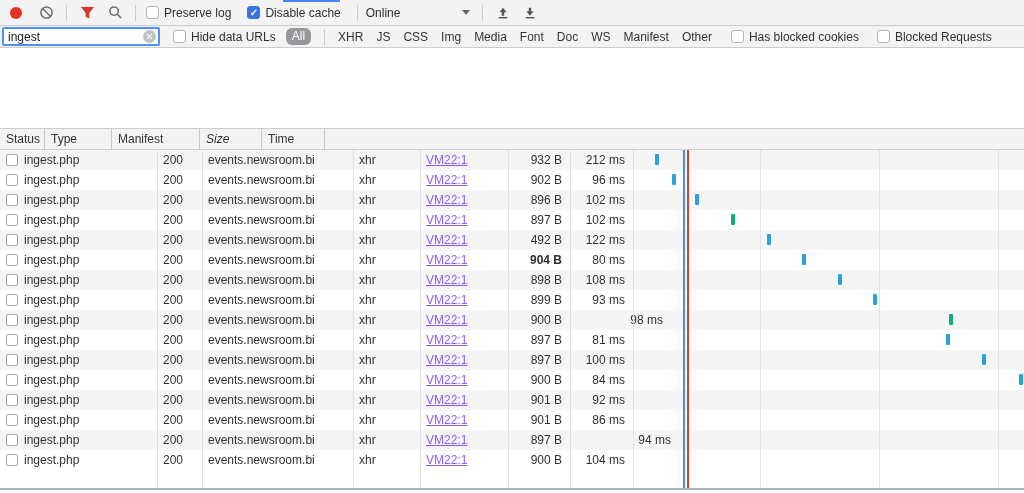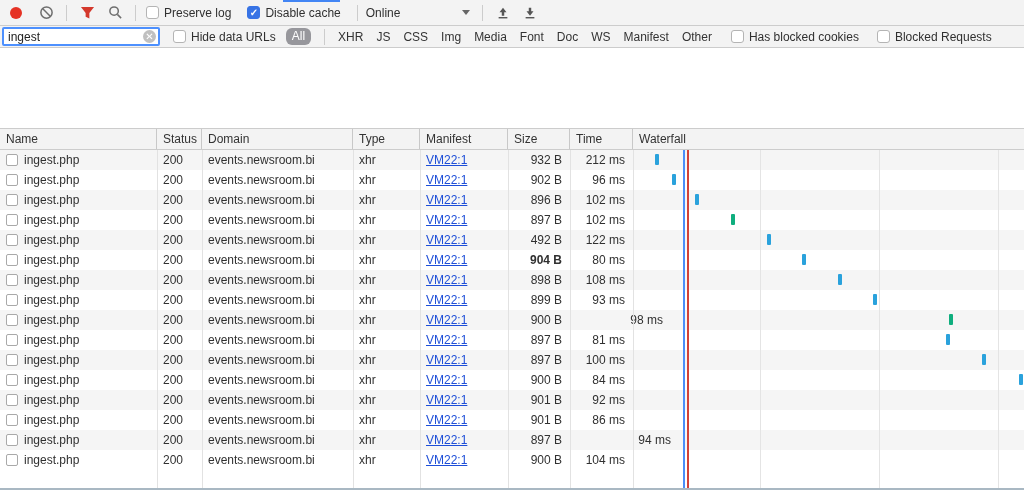--- a/index.html
+++ b/index.html
@@ -41,21 +41,21 @@
   .hcell { height:100%; border-right:1px solid #c8c8c8; padding:3px 0 0 6px; color:#333; flex:none; }
   .hcell.flex1 { flex:1; border-right:none; }
 
   #table-body { position:absolute; top:150px; left:0; width:1024px; height:338px; background:#fff; }
   .row { position:relative; display:flex; width:1024px; height:20px; line-height:20px; }
   .row.odd { background:#f5f5f5; }
   .cell { height:20px; flex:none; overflow:hidden; white-space:nowrap; padding-left:6px; }
   .cell.num { text-align:right; padding-right:8px; padding-left:0; }
   .name-cell { display:flex; align-items:center; gap:6px; }
   .file-icon { width:12px; height:12px; border:1px solid #a9a9a9; border-radius:2px; background:#fff; flex:none; }
-  .init-link { text-decoration:underline; color:#1d4ed8; cursor:pointer; }
+  .init-link { text-decoration:underline; color:#8b5cf6; cursor:pointer; }
   .wf-cell { position:relative; flex:1; padding:0; }
   .wf-bar { position:absolute; top:4px; width:4px; height:11px; border-radius:1px; }
 
   .overlay-line { position:absolute; top:0; height:338px; width:1px; pointer-events:none; }
   .col-divider { background:#e2e2e2; }
   .grid-line { background:#e4e4e4; }
   .dcl-line { width:2px; background:#4b8df8; }
   .load-line { width:2px; background:#d0413a; }
 
   #bottom-border { position:absolute; top:488px; left:0; width:1024px; height:2px; background:#a9b8c3; }
@@ -164,28 +164,25 @@
     </label>
 
     <label class="mac-check" style="margin-left:18px">
       <span class="box"></span>
       <span>Blocked Requests</span>
     </label>
   </div>
 
 
   <div id="table-header">
-      <div class="hcell" style="width: 157px;">Name</div>
       <div class="hcell" style="width: 45px;">Status</div>
-      <div class="hcell" style="width: 151px;">Domain</div>
       <div class="hcell" style="width: 67px;">Type</div>
       <div class="hcell" style="width: 88px;">Manifest</div>
-      <div class="hcell" style="width: 62px;">Size</div>
+      <div class="hcell" style="width: 62px; font-style: italic;">Size</div>
       <div class="hcell" style="width: 63px;">Time</div>
-      <div class="hcell flex1">Waterfall</div>
     </div>
   <div id="table-body">
       <div class="row odd">
         <div class="cell name-cell" style="width: 157px;">
           <span class="file-icon"></span>
           <span>ingest.php</span>
         </div>
         <div class="cell" style="width: 45px;">200</div>
         <div class="cell" style="width: 151px;">events.newsroom.bi</div>
         <div class="cell" style="width: 67px;">xhr</div>

